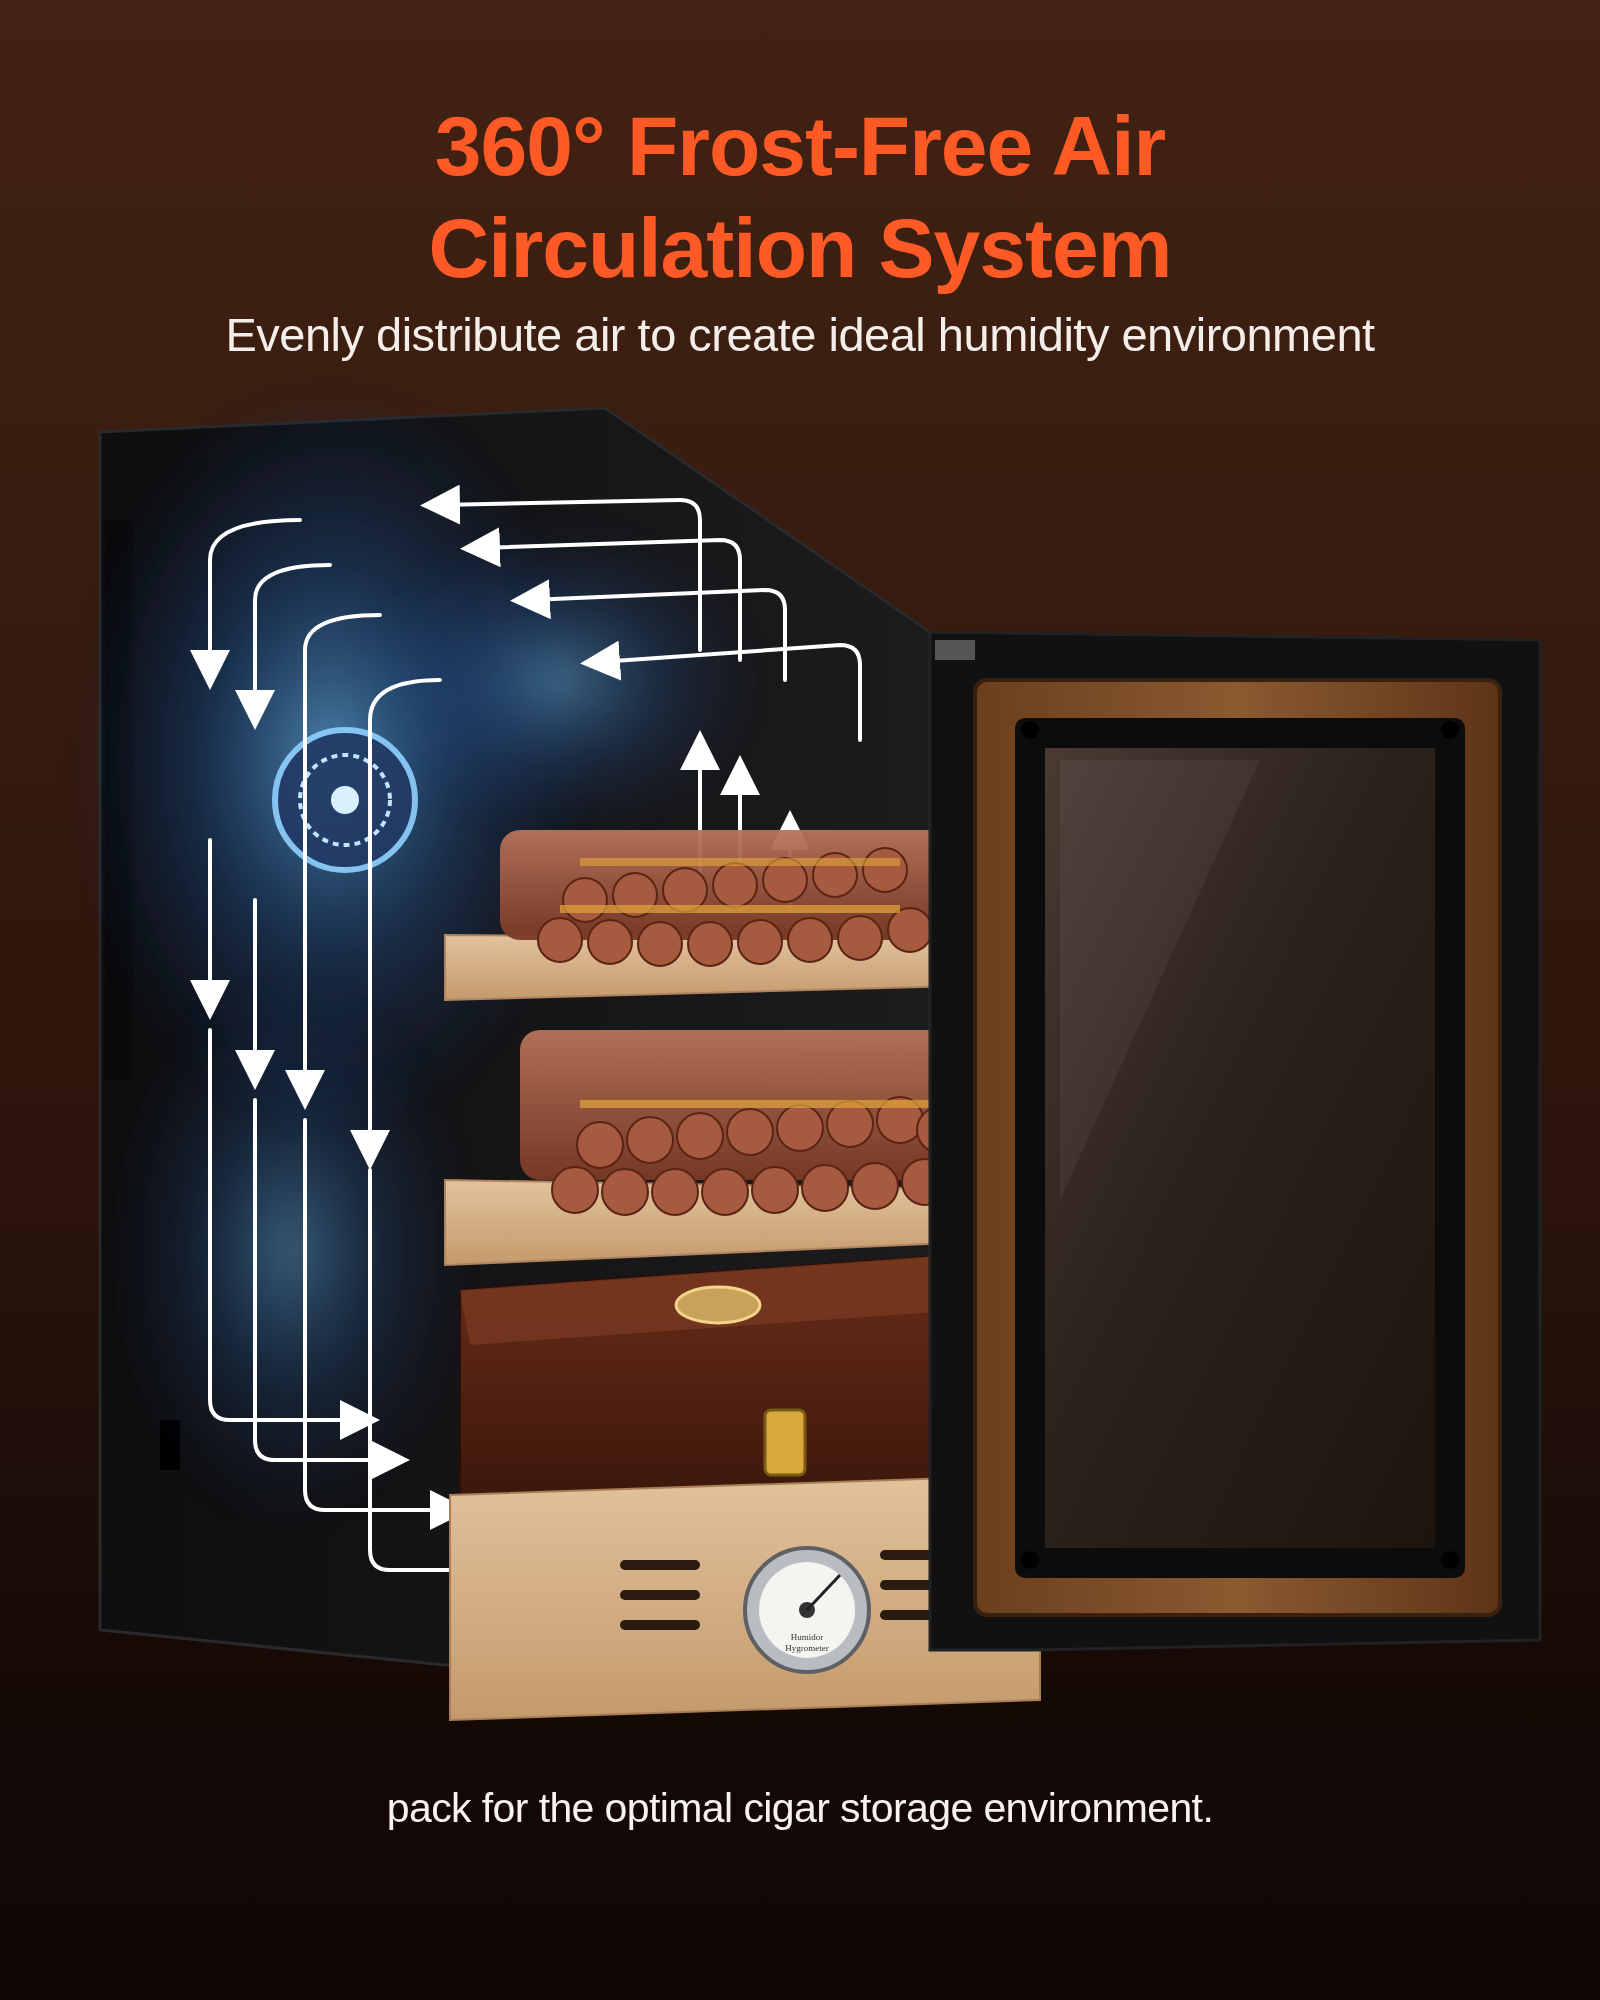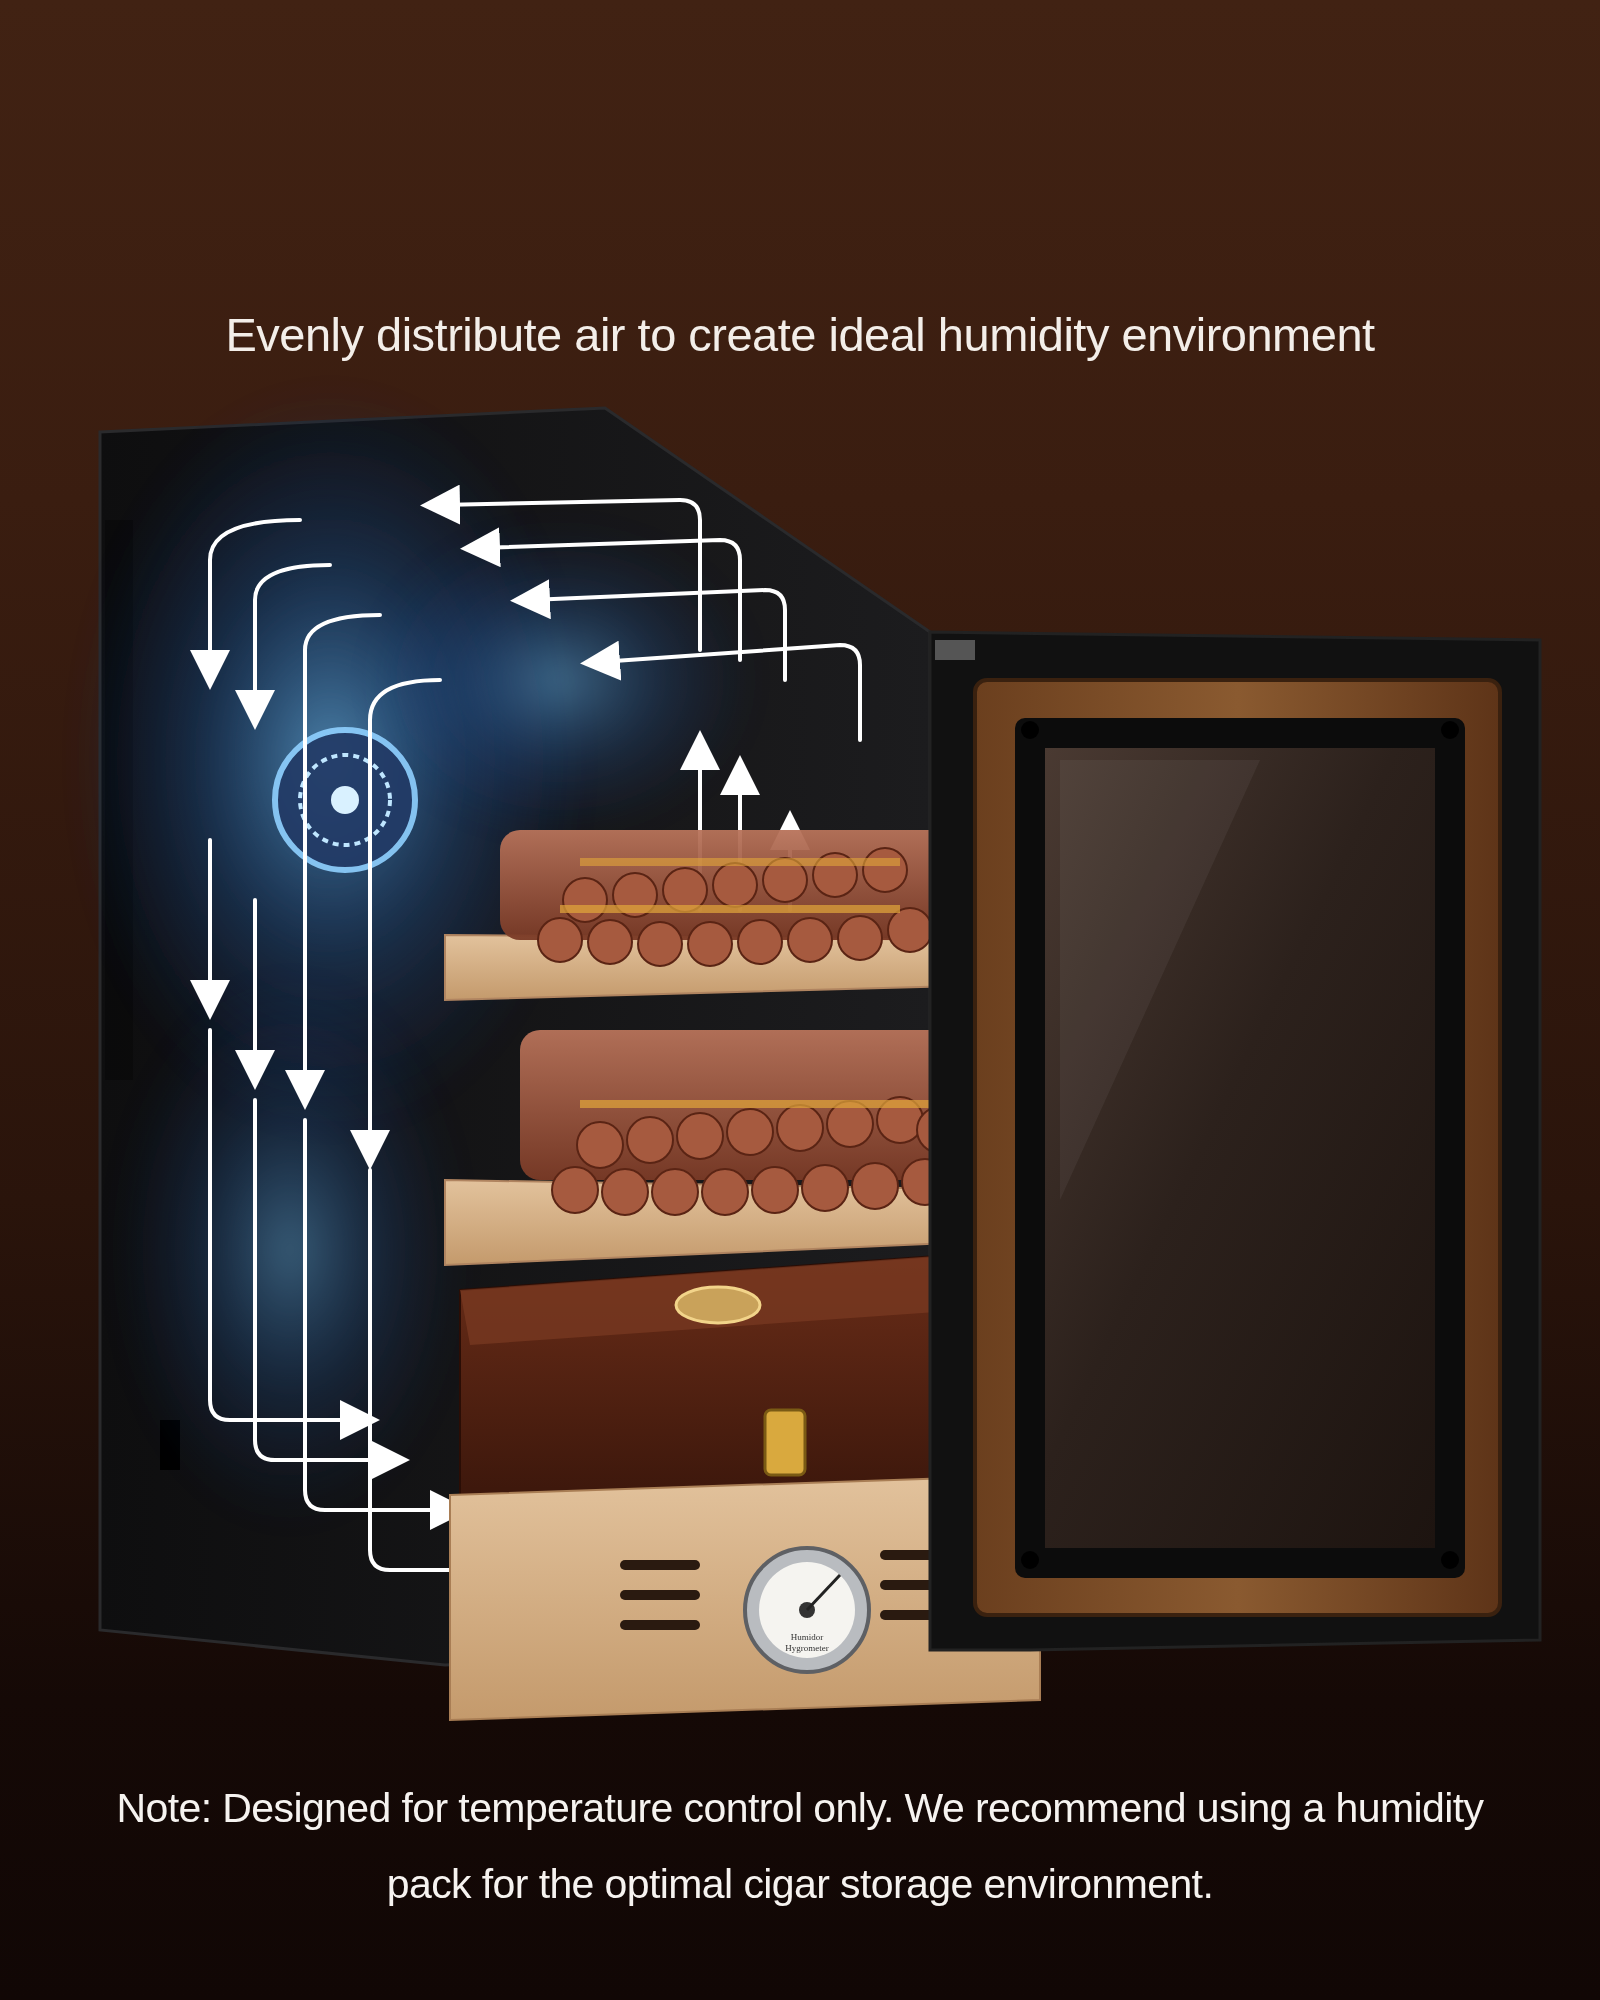--- a/index.html
+++ b/index.html
@@ -12,20 +12,24 @@
     font-size:47px;line-height:60px;color:#f3eee9;letter-spacing:-0.5px;}
   .note{position:absolute;left:0;top:1770px;width:1600px;text-align:center;
     font-size:41px;line-height:76px;color:#f6f3f0;letter-spacing:-0.6px;}
   .illus{position:absolute;left:0;top:0;width:1600px;height:2000px;}
 </style>
 </head>
 <body>
 
 <div class="page">
 
+  <div class="title">
+    <div style="color:#ff5a26">360° Frost-Free Air</div>
+    <div style="color:#ff5a26">Circulation System</div>
+  </div>
 
   <div class="subtitle">Evenly distribute air to create ideal humidity environment</div>
 
   <svg class="illus" viewBox="0 0 1600 2000" xmlns="http://www.w3.org/2000/svg">
     <defs>
       <linearGradient id="cab" x1="0" x2="1" y1="0" y2="0">
         <stop offset="0" stop-color="#0e0e0f"></stop>
         <stop offset="1" stop-color="#1c1c1e"></stop>
       </linearGradient>
       <linearGradient id="wood" x1="0" x2="0" y1="0" y2="1">
@@ -192,16 +196,15 @@
       <path d="M1060 760 L1260 760 L1060 1200 Z" fill="#ffffff" opacity=".05"></path>
       <circle cx="1030" cy="730" r="9" fill="#000"></circle>
         <circle cx="1450" cy="730" r="9" fill="#000"></circle>
       <circle cx="1030" cy="1560" r="9" fill="#000"></circle>
         <circle cx="1450" cy="1560" r="9" fill="#000"></circle>
       <rect x="935" y="640" width="40" height="20" fill="#555"></rect>
     </g>
   </svg>
 
   <div class="note">
-    <div>Note: Designed for temperature control only. We recommend using a humidity</div>
     <div>pack for the optimal cigar storage environment.</div>
   </div>
 </div>
 
 </body></html>

